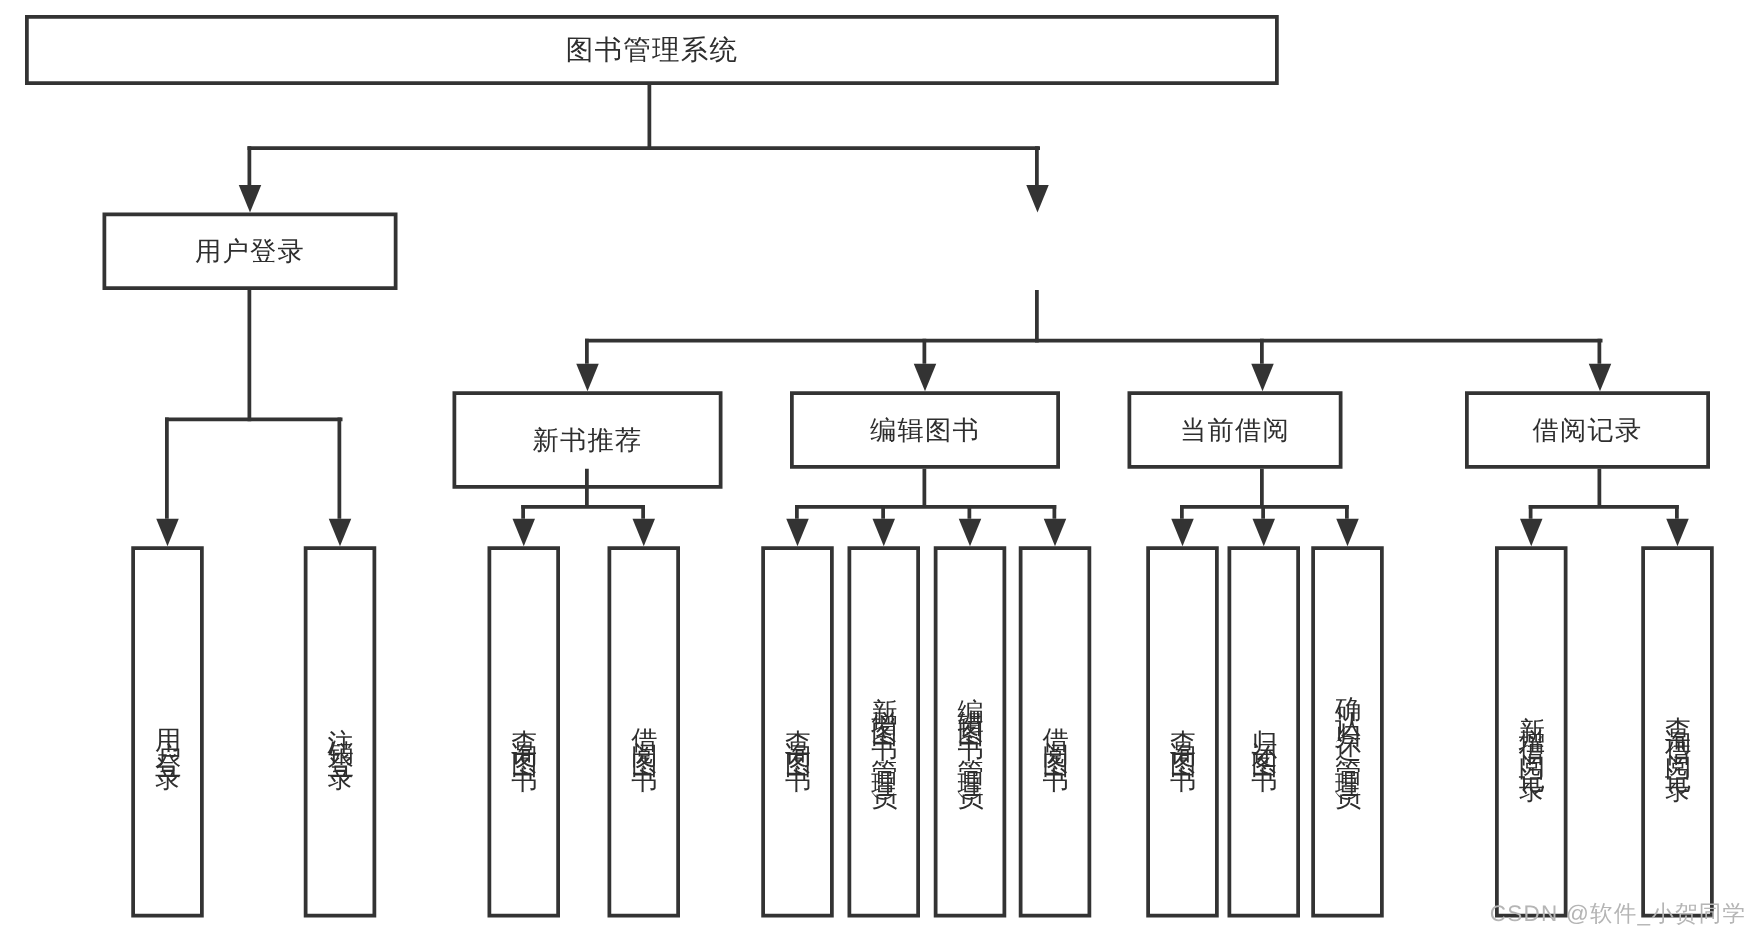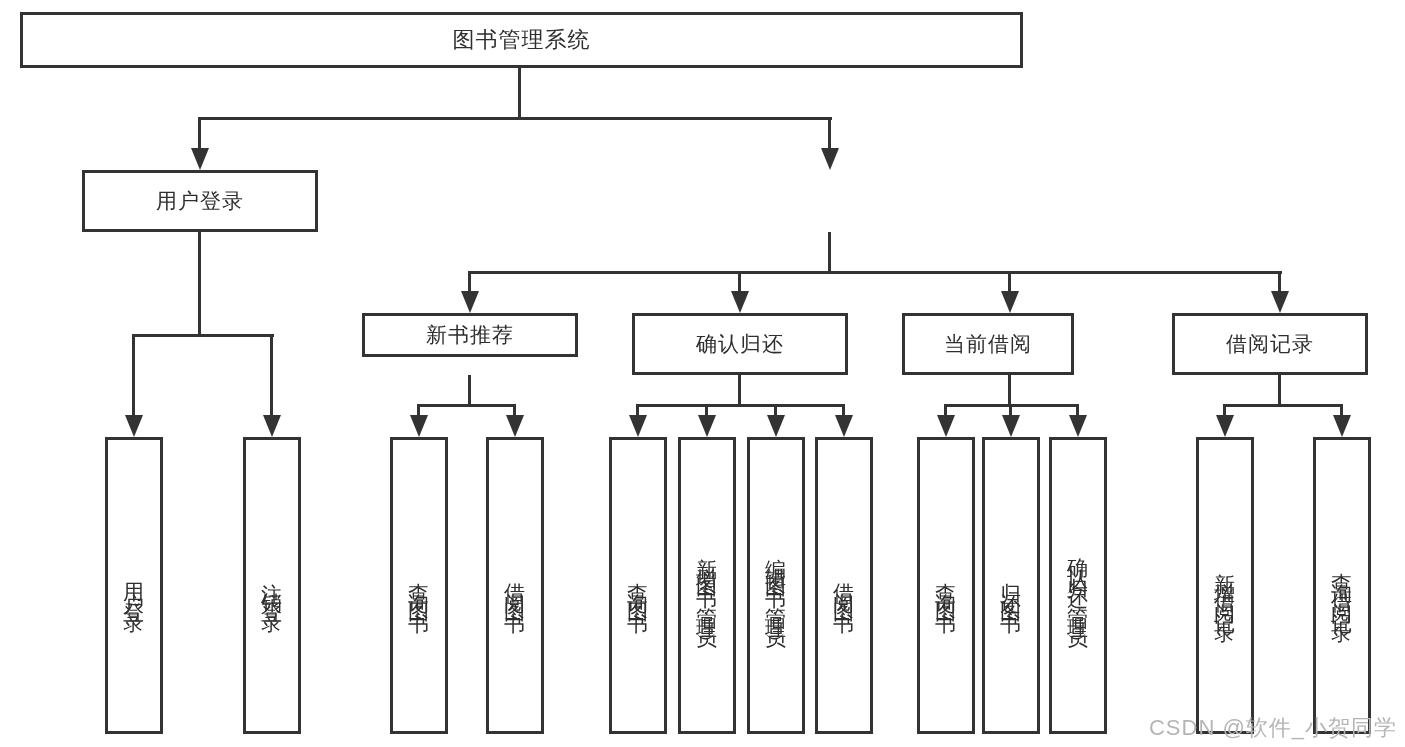--- a/index.html
+++ b/index.html
@@ -48,21 +48,21 @@
     height: 0;
     border-left: 9px solid transparent;
     border-right: 9px solid transparent;
     border-top: 22px solid #333333;
   }
   .watermark {
     position: absolute;
     right: 8px;
     bottom: 4px;
     color: #b5b5b5;
-    font-size: 22px;
+    font-size: 18px;
     letter-spacing: 1px;
     white-space: nowrap;
   }
 </style>
 </head>
 <body>
 
 <div id="canvas">
 
   <div class="box root" style="left:20px; top:12px; width:1003px; height:56px;">图书管理系统</div>
@@ -87,22 +87,22 @@
   <div class="hline" style="left:468px; top:271px; width:814px;"></div>
   <div class="vline" style="left:468px;  top:271px; height:20px;"></div>
   <div class="vline" style="left:738px;  top:271px; height:20px;"></div>
   <div class="vline" style="left:1008px; top:271px; height:20px;"></div>
   <div class="vline" style="left:1278px; top:271px; height:20px;"></div>
   <div class="arrow" style="left:461px;  top:291px;"></div>
   <div class="arrow" style="left:731px;  top:291px;"></div>
   <div class="arrow" style="left:1001px; top:291px;"></div>
   <div class="arrow" style="left:1271px; top:291px;"></div>
 
-  <div class="box" style="left:362px; top:313px; width:216px; height:44px;">新书推荐</div>
-  <div class="box" style="left:632px; top:313px; width:216px; height:62px;">确认归还</div>
+  <div class="box" style="left:362px; top:313px; width:216px; height:78px;">新书推荐</div>
+  <div class="box" style="left:632px; top:313px; width:216px; height:62px;">编辑图书</div>
   <div class="box" style="left:902px; top:313px; width:172px; height:62px;">当前借阅</div>
   <div class="box" style="left:1172px; top:313px; width:196px; height:62px;">借阅记录</div>
 
   <div class="vline" style="left:468px; top:375px; height:31px;"></div>
   <div class="hline" style="left:417px; top:404px; width:99px;"></div>
   <div class="vline" style="left:417px; top:404px; height:11px;"></div>
   <div class="vline" style="left:513px; top:404px; height:11px;"></div>
   <div class="arrow" style="left:410px; top:415px;"></div>
   <div class="arrow" style="left:506px; top:415px;"></div>
 

